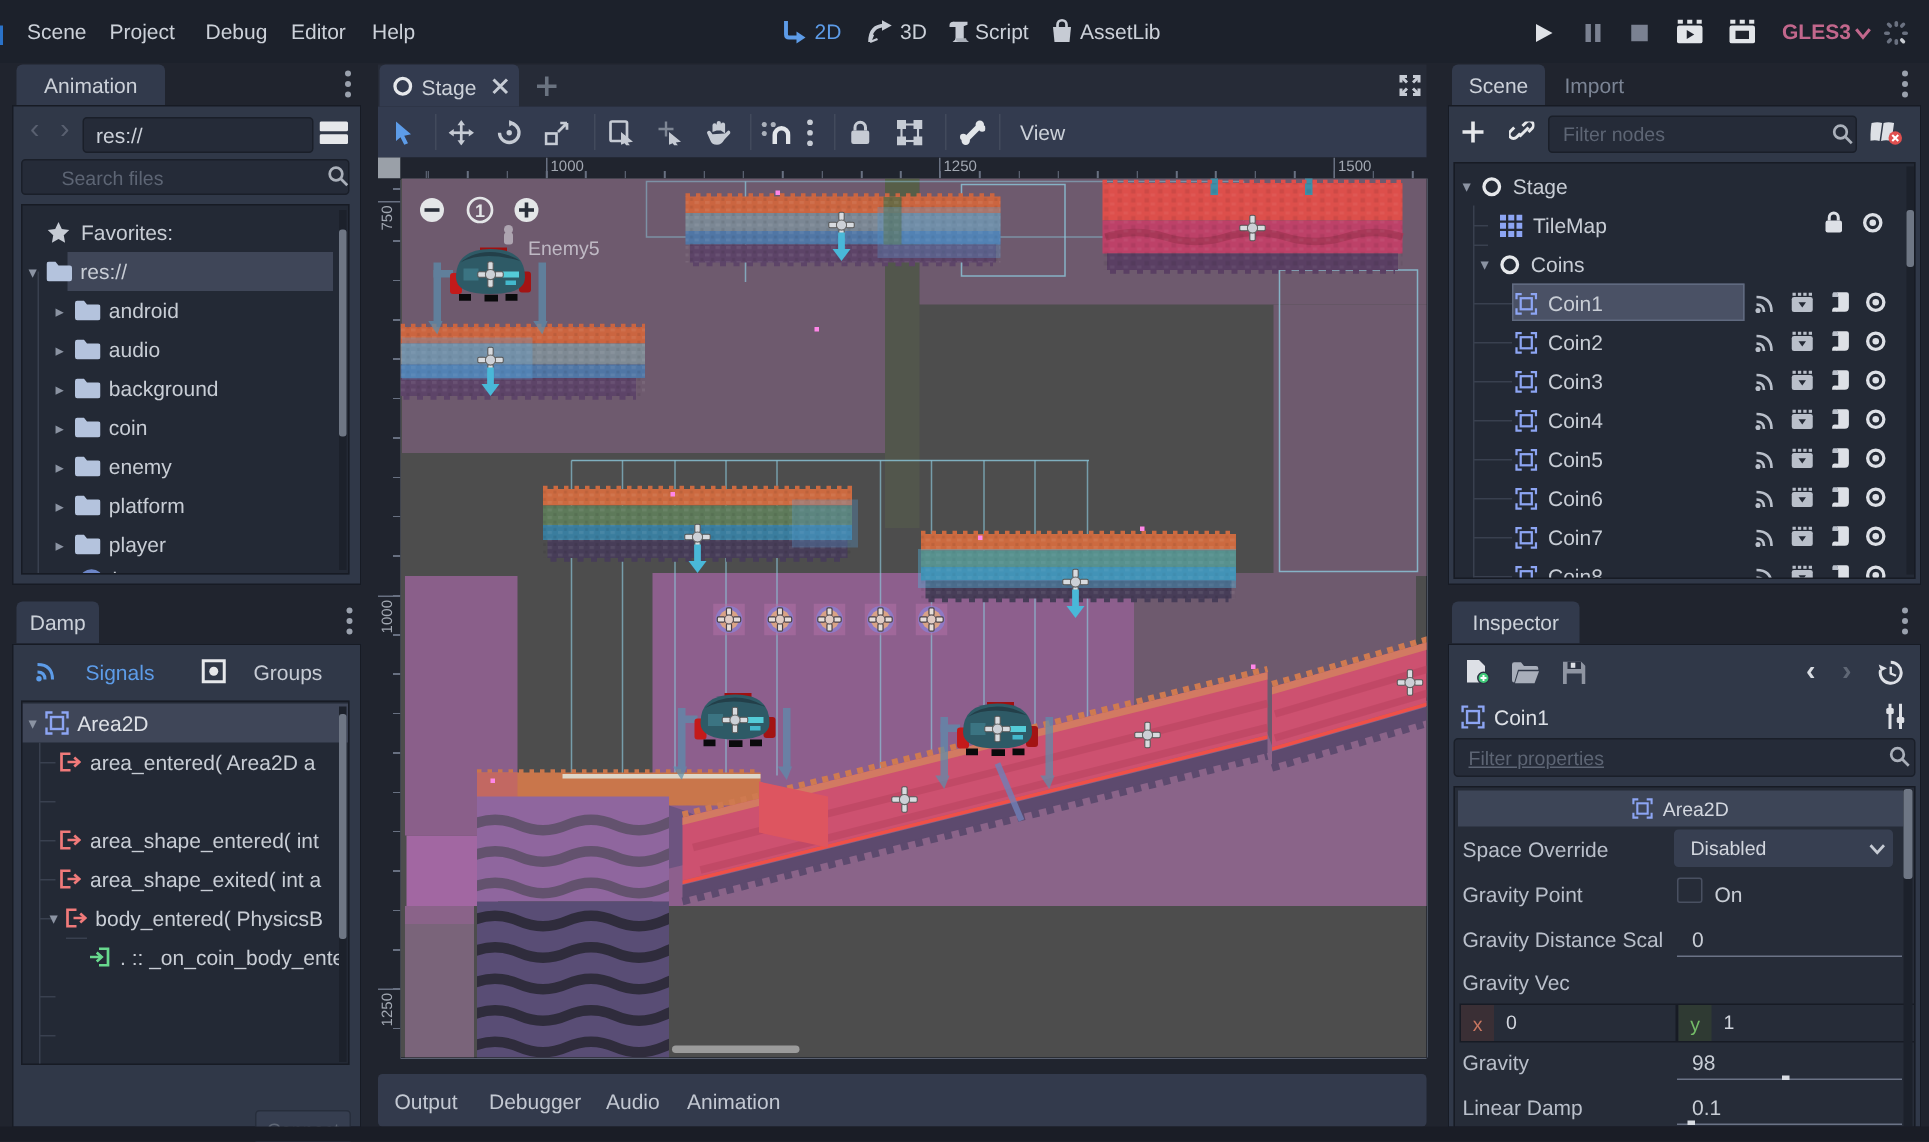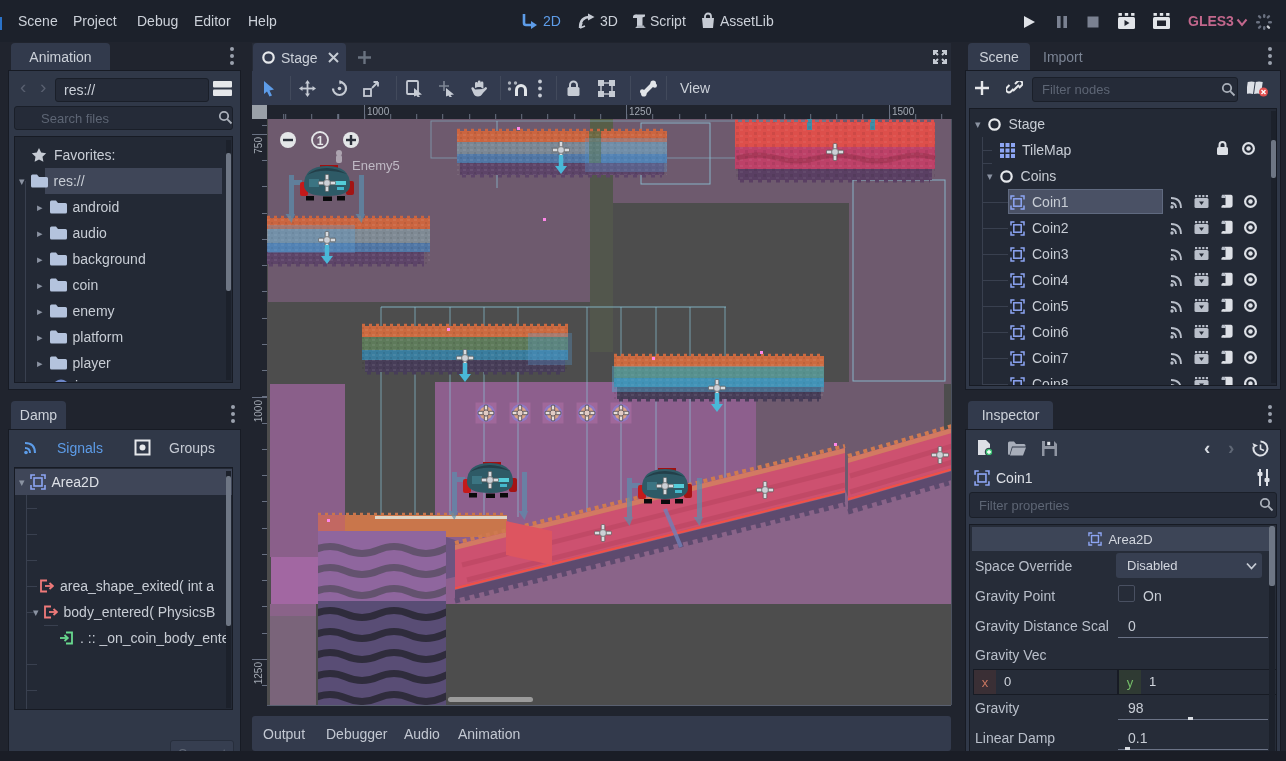--- a/index.html
+++ b/index.html
@@ -133,20 +133,34 @@
       </div>
   <div style="position:absolute;left:11px;top:27px;width:1px;height:221px;background:#39404f;"></div>
   <div style="position:absolute;left:11px;top:40px;width:11px;height:1px;background:#39404f;"></div>
   <div style="position:absolute;left:11px;top:66px;width:11px;height:1px;background:#39404f;"></div>
   <div style="position:absolute;left:11px;top:92px;width:11px;height:1px;background:#39404f;"></div>
   <div style="position:absolute;left:11px;top:118px;width:11px;height:1px;background:#39404f;"></div>
   <div style="position:absolute;left:11px;top:144px;width:11px;height:1px;background:#39404f;"></div>
   <div style="position:absolute;left:11px;top:196px;width:11px;height:1px;background:#39404f;"></div>
   <div style="position:absolute;left:11px;top:222px;width:11px;height:1px;background:#39404f;"></div>
 
+  <div class="row" style="left:24px;top:27px;"><svg width="15" height="14" viewBox="0 0 15 14" style="margin-right:6px;">
+          <g stroke="#f07a7a" stroke-width="1.8" fill="none">
+            <path d="M8 1.5 H2 V12.5 H8"></path>
+            <path d="M6 7 H13"></path>
+            <path d="M10.5 4 L13.8 7 L10.5 10"></path>
+          </g>
+        </svg>area_entered( Area2D a</div>
+  <div class="row" style="left:24px;top:79px;"><svg width="15" height="14" viewBox="0 0 15 14" style="margin-right:6px;">
+          <g stroke="#f07a7a" stroke-width="1.8" fill="none">
+            <path d="M8 1.5 H2 V12.5 H8"></path>
+            <path d="M6 7 H13"></path>
+            <path d="M10.5 4 L13.8 7 L10.5 10"></path>
+          </g>
+        </svg>area_shape_entered( int</div>
   <div class="row" style="left:24px;top:105px;"><svg width="15" height="14" viewBox="0 0 15 14" style="margin-right:6px;">
           <g stroke="#f07a7a" stroke-width="1.8" fill="none">
             <path d="M8 1.5 H2 V12.5 H8"></path>
             <path d="M6 7 H13"></path>
             <path d="M10.5 4 L13.8 7 L10.5 10"></path>
           </g>
         </svg>area_shape_exited( int a</div>
   <div class="row" style="left:18px;top:131px;"><span style="color:#8b93a2;font-size:11px;margin-right:4px;">▾</span><svg width="15" height="14" viewBox="0 0 15 14" style="margin-right:6px;">
           <g stroke="#f07a7a" stroke-width="1.8" fill="none">
             <path d="M8 1.5 H2 V12.5 H8"></path>
@@ -1016,21 +1030,21 @@
     </svg>
 <div class="p" style="left:996px;top:470px;color:#dde0e6;font-size:14px;">Coin1</div>
 <svg class="p" style="left:1256px;top:469px;" width="15" height="17" viewBox="0 0 15 17">
       <g stroke="#dde0e6" stroke-width="2">
         <path d="M4 0 V17 M11 0 V17"></path>
       </g>
       <rect x="1.5" y="3" width="5" height="4" rx="1" fill="#dde0e6"></rect>
       <rect x="8.5" y="9" width="5" height="4" rx="1" fill="#dde0e6"></rect>
     </svg>
 <div class="p input" style="left:969px;top:492px;width:308px;height:26px;box-sizing:border-box;">
-      <span style="margin-left:9px;">Filter properties</span>
+      <span style="margin-left:9px;text-decoration:underline;">Filter properties</span>
     </div>
 <svg class="p" style="left:1259px;top:497px;" width="15" height="15" viewBox="0 0 15 15">
       <circle cx="6" cy="6" r="4.2" fill="none" stroke="#aab0ba" stroke-width="1.8"></circle>
       <path d="M9.2 9.2 L13.5 13.5" stroke="#aab0ba" stroke-width="1.8"></path>
     </svg>
 
 <div class="p" style="left:969px;top:524px;width:308px;height:228px;background:#262c38;border:1px solid #171b24;box-sizing:border-box;overflow:hidden;">
   <div style="position:absolute;left:2px;top:2px;width:297px;height:24px;background:#3d4557;display:flex;align-items:center;justify-content:center;color:#d2d6de;font-size:13px;"><svg width="14" height="14" viewBox="0 0 15 15" style="margin-right:6px;">
           <g stroke="#8da5f3" stroke-width="1.5" fill="none">
             <rect x="3.8" y="3.8" width="7.4" height="7.4"></rect>

